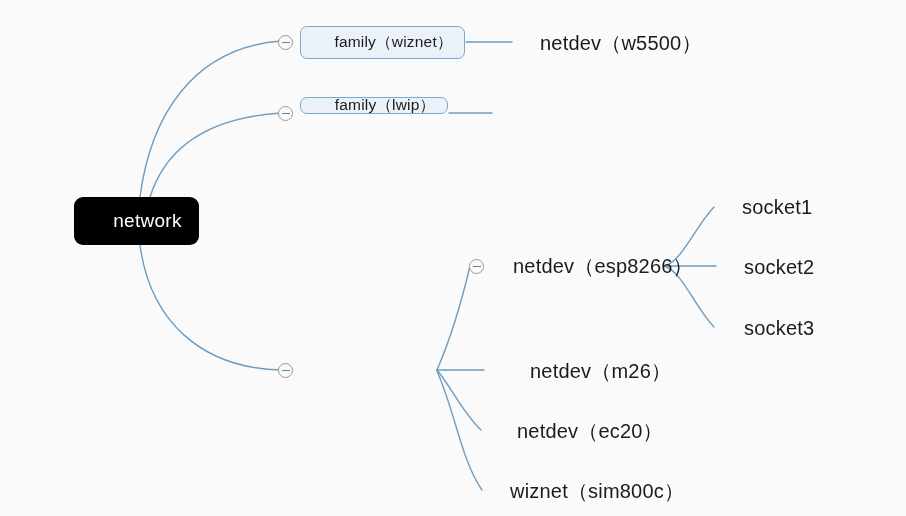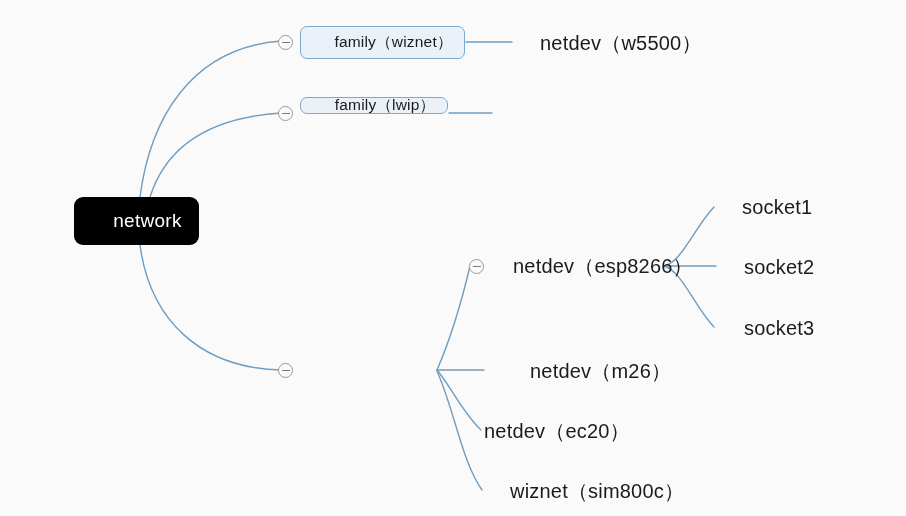--- a/index.html
+++ b/index.html
@@ -131,21 +131,21 @@
 
   <div class="collapse-icon" id="c-netdev_esp8266" style="left: 469px; top: 258.5px;"></div>
   <div class="node text-node" id="n-netdev_esp8266" style="left: 491px; top: 253px; width: 160px; height: 26px;">
     <span>netdev（esp8266）</span>
   </div>
 
   <div class="node text-node" id="n-netdev_m26" style="left: 508px; top: 358px; width: 130px; height: 26px;">
     <span>netdev（m26）</span>
   </div>
 
-  <div class="node text-node" id="n-netdev_ec20" style="left: 462px; top: 418px; width: 132px; height: 26px;">
+  <div class="node text-node" id="n-netdev_ec20" style="left: 495px; top: 418px; width: 132px; height: 26px;">
     <span>netdev（ec20）</span>
   </div>
 
   <div class="node text-node" id="n-netdev_sim800c" style="left: 488px; top: 478px; width: 155px; height: 26px;">
     <span>wiznet（sim800c）</span>
   </div>
 
   <div class="node text-node" id="n-socket1" style="left: 720px; top: 194px; width: 70px; height: 26px;">
     <span>socket1</span>
   </div>

